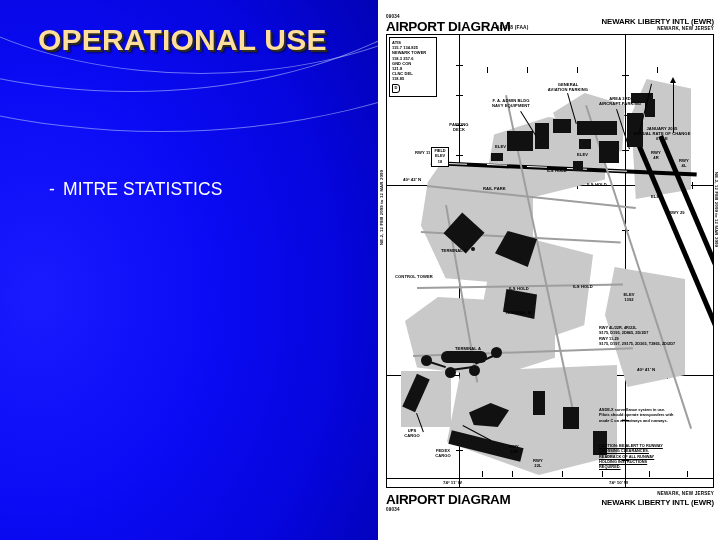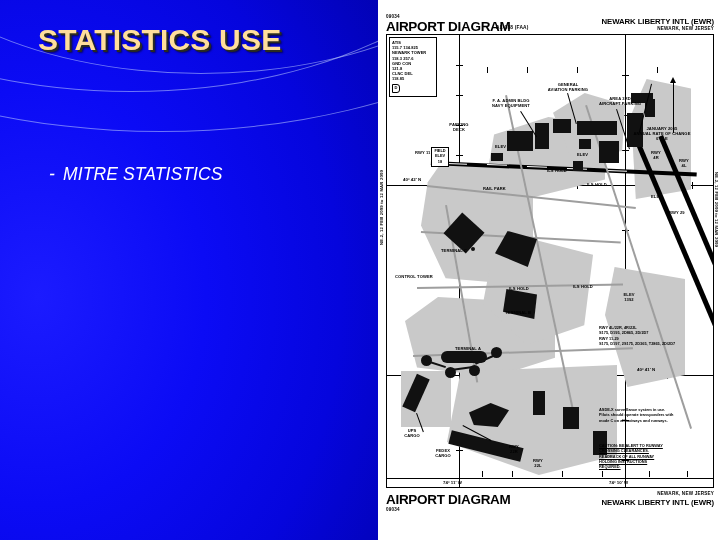--- a/index.html
+++ b/index.html
@@ -26,21 +26,21 @@
     white-space:nowrap;
   }
 
   #body-block{position:absolute;left:30px;top:150px;width:330px;color:#ffffff;}
   .bullet-row{display:flex;align-items:flex-start;gap:10px;}
   .bullet-dot{
     width:9px;height:9px;border-radius:50%;background:#FFE400;flex:0 0 auto;margin-top:7px;
     box-shadow:0 0 1px rgba(0,0,0,.4);
   }
   .bullet-text{font-size:17.5px;line-height:1.22;font-weight:400;letter-spacing:.1px;}
-  .sub-line{font-size:17.5px;line-height:1.22;margin-top:14px;padding-left:19px;letter-spacing:.1px;font-style:italic;}
+  .sub-line{font-size:17.5px;line-height:1.22;margin-top:29px;padding-left:19px;letter-spacing:.1px;}
   .sub-line .dash{display:inline-block;width:14px;}
 
   
   #diagram{
     position:absolute;left:378px;top:0;width:342px;height:540px;background:#ffffff;color:#000;
   }
   #diagram .hdr{position:absolute;}
   #chart-code-top{left:8px;top:14px;font-size:4.6px;font-weight:bold;letter-spacing:.2px;}
   #ad-title-top{left:8px;top:19px;font-size:13.5px;font-weight:bold;letter-spacing:-.3px;}
   #al-num{left:118px;top:25px;font-size:4.8px;font-weight:bold;letter-spacing:.2px;}
@@ -103,21 +103,21 @@
 </head>
 <body>
 
 <div id="slide">
 
   <div id="blue-panel">
     <div class="arc" id="arc1"></div>
     <div class="arc" id="arc2"></div>
     <div class="arc" id="arc3"></div>
 
-    <div id="slide-title">STATISTICS USE</div>
+    <div id="slide-title">OPERATIONAL USE</div>
 
     <div id="body-block">
       <div class="sub-line">
         <span class="dash">-</span><span>MITRE STATISTICS</span>
       </div>
     </div>
   </div>
 
   <div id="diagram">
 

